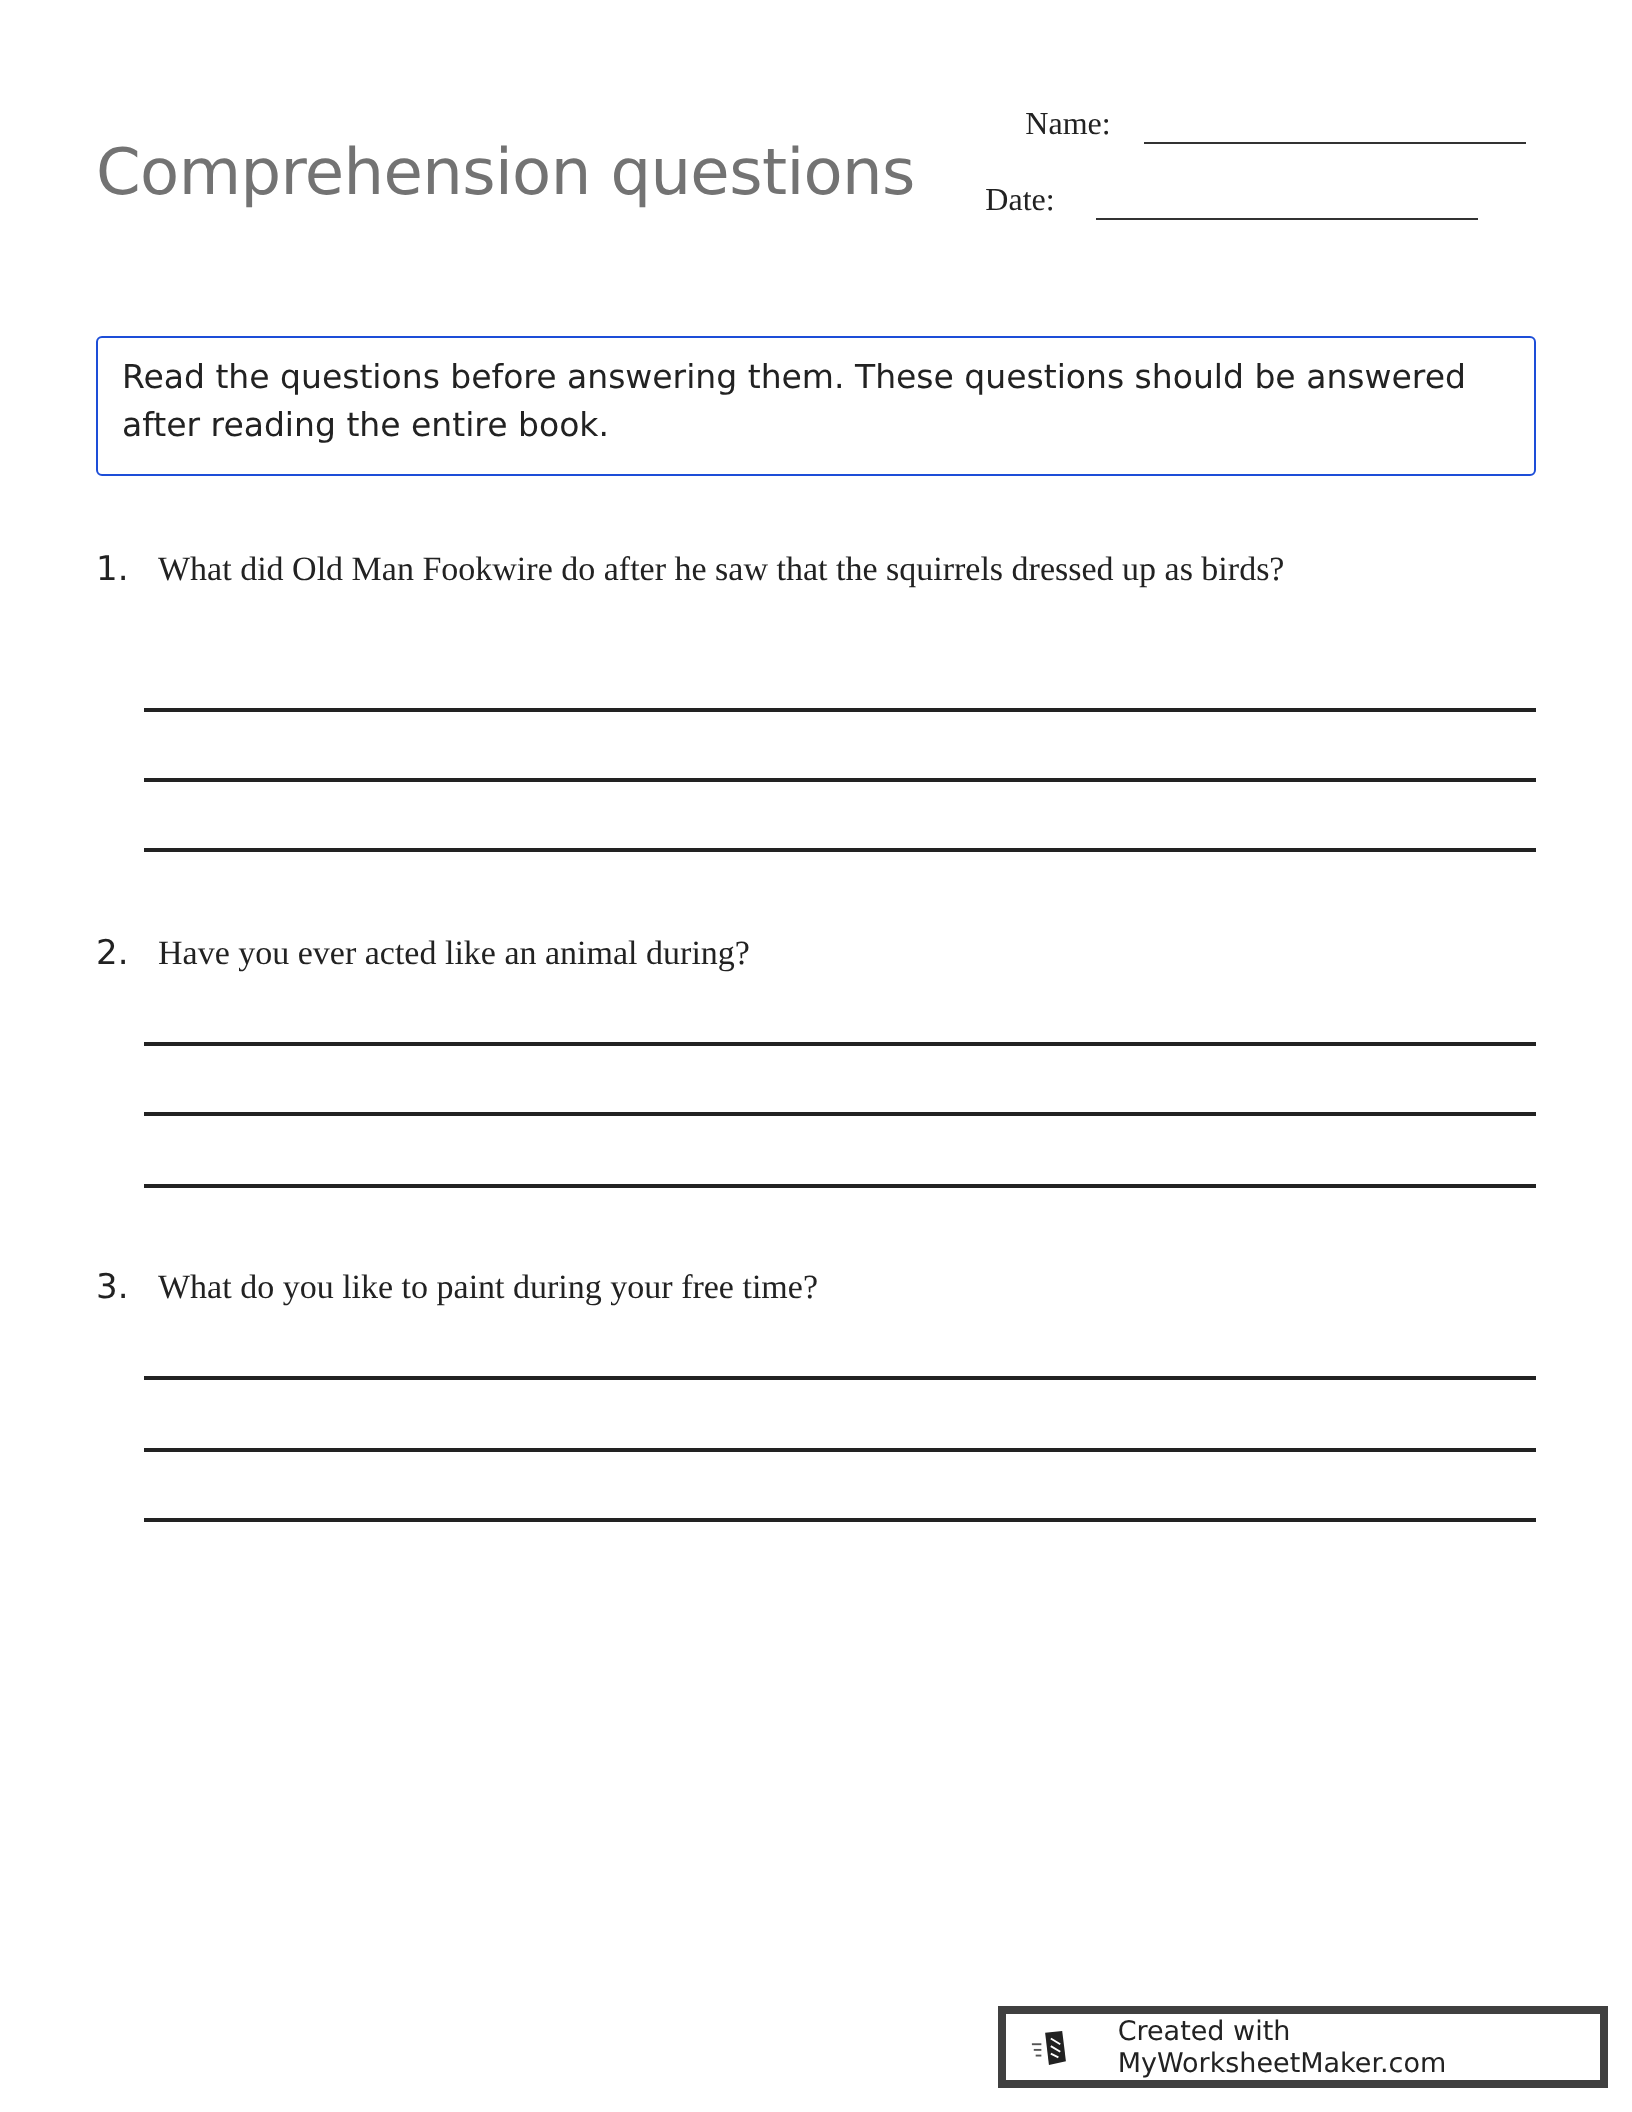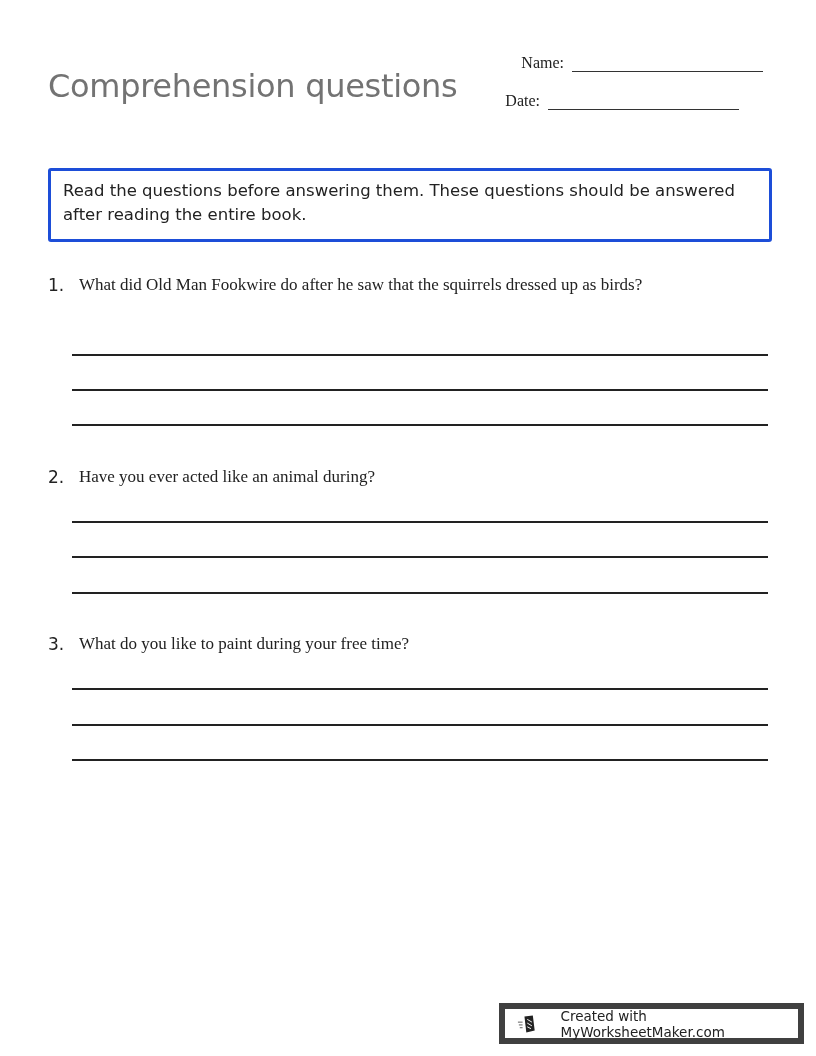--- a/index.html
+++ b/index.html
@@ -1,26 +1,26 @@
 <!DOCTYPE html>
 <html><head>
 <meta charset="utf-8">
 <style>
   html, body { margin:0; padding:0; background:#ffffff; }
   body { width:816px; height:1056px; position:relative; overflow:hidden; color:#222; font-family:"DejaVu Sans", sans-serif; }
   .title { position:absolute; left:48px; top:46px; font-size:32px; font-weight:normal; letter-spacing:-0.3px; color:#737373; font-family:"Liberation Sans Narrow","DejaVu Sans", sans-serif; }
   .field { position:absolute; display:flex; align-items:flex-end; }
-  .field .lbl { font-family:"Liberation Serif", serif; font-size:16px; color:#222; text-align:right; width:60px; margin-right:8px; }
+  .field .lbl { font-family:"Liberation Serif", serif; font-size:16px; color:#222; text-align:center; width:60px; margin-right:8px; }
   .field .line { width:191px; border-bottom:1px solid #333; height:14px; }
-  .instructions { position:absolute; left:48px; top:168px; width:694px; height:52px; border:3px solid #1d4ed8; border-radius:3px; padding:8px 12px; box-sizing:content-box; font-size:16.5px; line-height:24px; color:#222; }
+  .instructions { position:absolute; left:48px; top:168px; width:694px; height:52px; border:1px solid #1d4ed8; border-radius:3px; padding:8px 12px; box-sizing:content-box; font-size:16.5px; line-height:24px; color:#222; }
   .question { position:absolute; left:48px; width:720px; font-size:17px; line-height:24px; color:#222; }
   .question .num { position:absolute; left:0; top:0; }
   .question .text { margin-left:31px; display:block;font-family:Liberation Serif, serif; }
   .answer-line { position:absolute; left:72px; width:696px; height:0; border-top:2px solid #222; }
-  .footer { position:absolute; left:499px; top:1003px; width:305px; height:41px; border:6px solid #404040; display:flex; align-items:center; box-sizing:border-box; padding-left:12px; font-size:13.5px; color:#222;gap:16px; }
+  .footer { position:absolute; left:499px; top:1003px; width:305px; height:41px; border:4px solid #404040; display:flex; align-items:center; box-sizing:border-box; padding-left:12px; font-size:13.5px; color:#222;gap:16px; }
   .footer .logo { width:22px; height:22px; margin-right:7px; }
 </style>
 </head>
 <body>
 
 <h1 class="title">Comprehension questions</h1>
 
 <div class="field" style="left:504px; top:54px;">
   <span class="lbl">Name:</span>
   <span class="line"></span>

